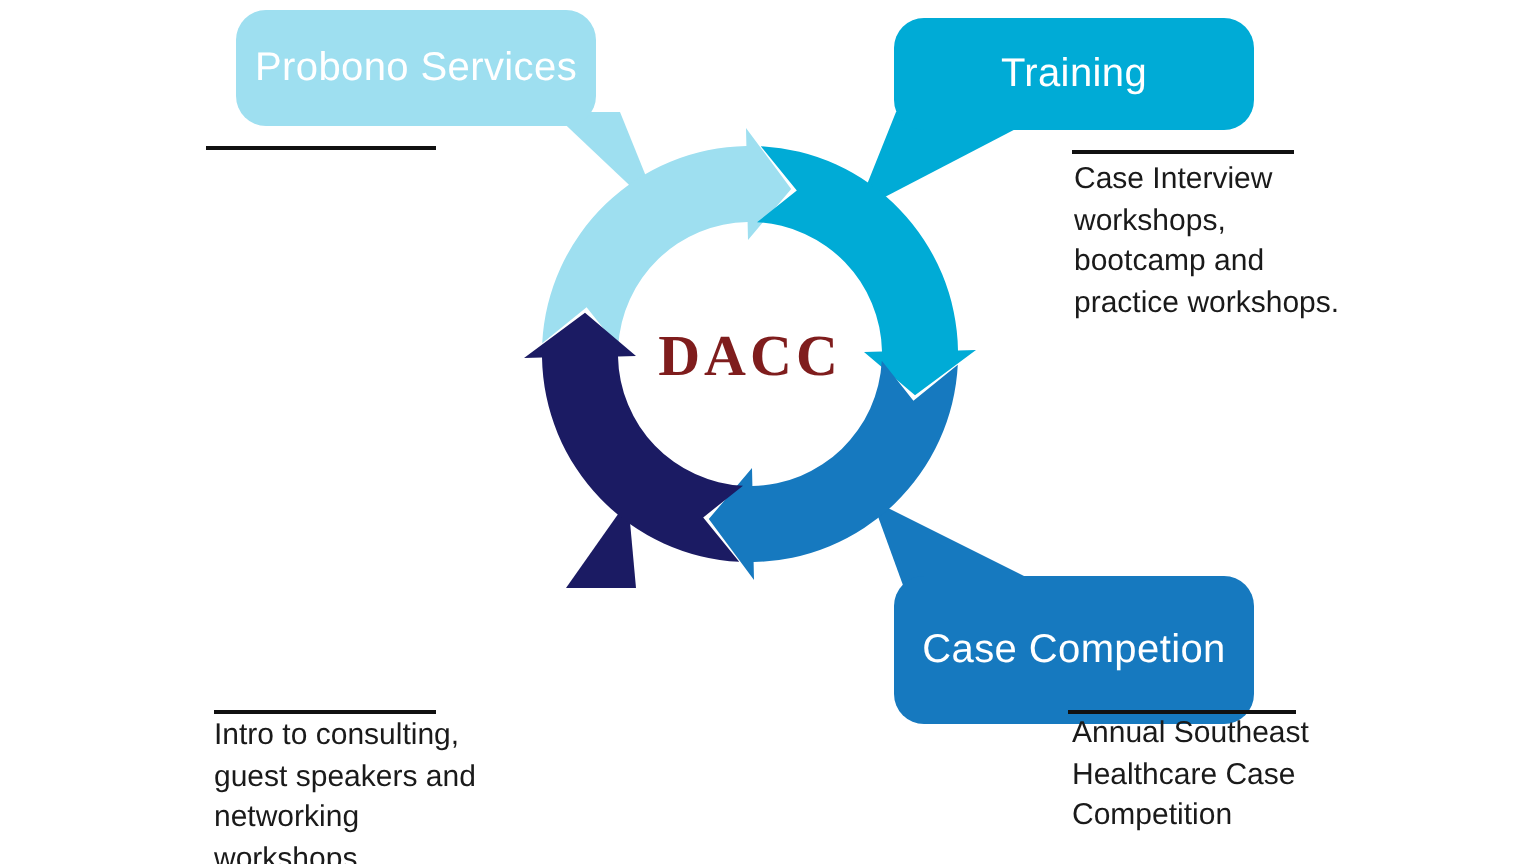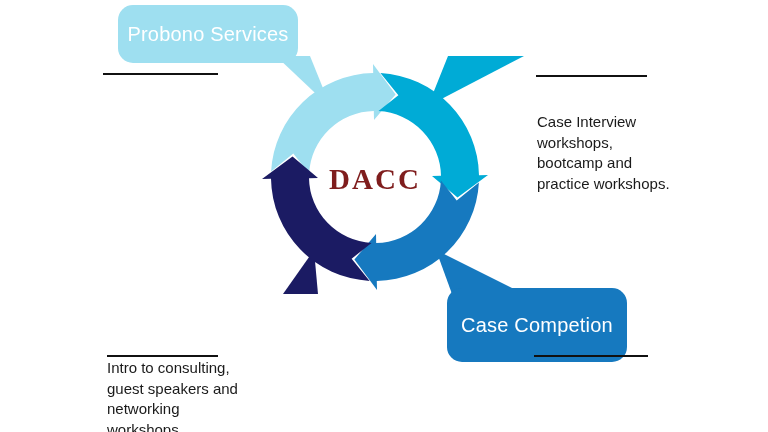--- a/index.html
+++ b/index.html
@@ -27,21 +27,21 @@
   .divider-probono  { left:103px; top:73px;  width:115px; }
   .divider-training { left:536px; top:75px;  width:111px; }
   .divider-external { left:107px; top:355px; width:111px; }
   .divider-case     { left:534px; top:355px; width:114px; }
 
   .desc {
     position:absolute; font-size:15px; line-height:20.7px; color:#1a1a1a;
     white-space:pre-line;
   }
   .desc-probono  { left:103px; top:82px;  width:140px; }
-  .desc-training { left:537px; top:80px;  width:150px;margin-top:32px; }
+  .desc-training { left:537px; top:80px;  width:150px; }
   .desc-external { left:107px; top:358px; width:150px; }
   .desc-case     { left:536px; top:357px; width:150px; }
 
   .hub-title {
     position:absolute; left:375px; top:179px; transform:translate(-50%,-50%);
     font-family:Liberation Serif, serif; font-weight:bold;
     font-size:29px; letter-spacing:2px; color:#7f1d1d; white-space:nowrap;
   }
 </style>
 </head>
@@ -62,30 +62,36 @@
     <path d="M369.6 280.9 A104 104 0 0 1 271 178.8 L262 179 L292.5 156.4 L318 178 L309 178.2 A66 66 0 0 0 371.5 242.9 L351.6 258.7 Z" fill="#1b1b63"></path>
   </svg>
 
   <div class="hub-title">DACC</div>
 
   <div class="bubble bubble-probono" style="background: rgb(158, 223, 240);">
     <span class="bubble-label">Probono Services</span>
   </div>
   <div class="divider divider-probono"></div>
 
+  <div class="bubble bubble-training" style="background: rgb(0, 171, 214);">
+    <span class="bubble-label">Training</span>
+  </div>
   <div class="divider divider-training"></div>
   <div class="desc desc-training">Case Interview
 workshops,
 bootcamp and
 practice workshops.</div>
 
   <div class="divider divider-external"></div>
   <div class="desc desc-external">Intro to consulting,
 guest speakers and
 networking
 workshops</div>
 
   <div class="bubble bubble-case" style="background: rgb(22, 121, 191);">
     <span class="bubble-label">Case Competion</span>
   </div>
   <div class="divider divider-case"></div>
+  <div class="desc desc-case">Annual Southeast
+Healthcare Case
+Competition</div>
 
 </div>
 
 </body></html>

